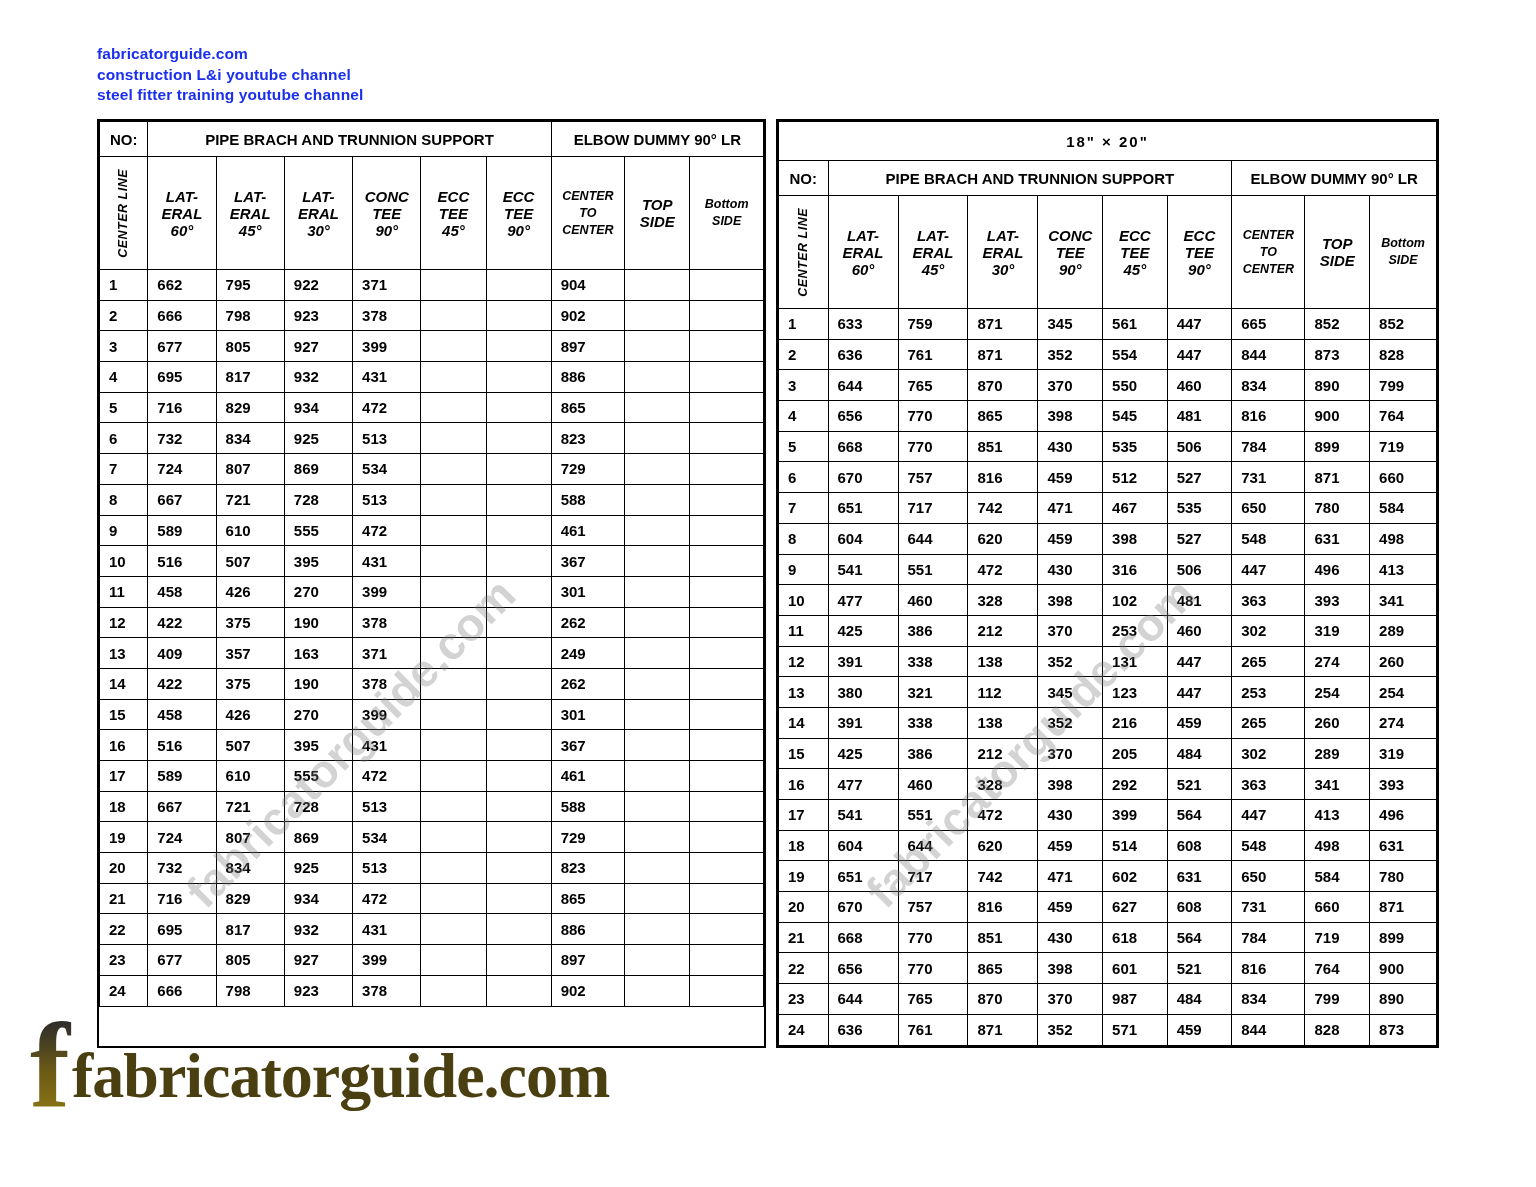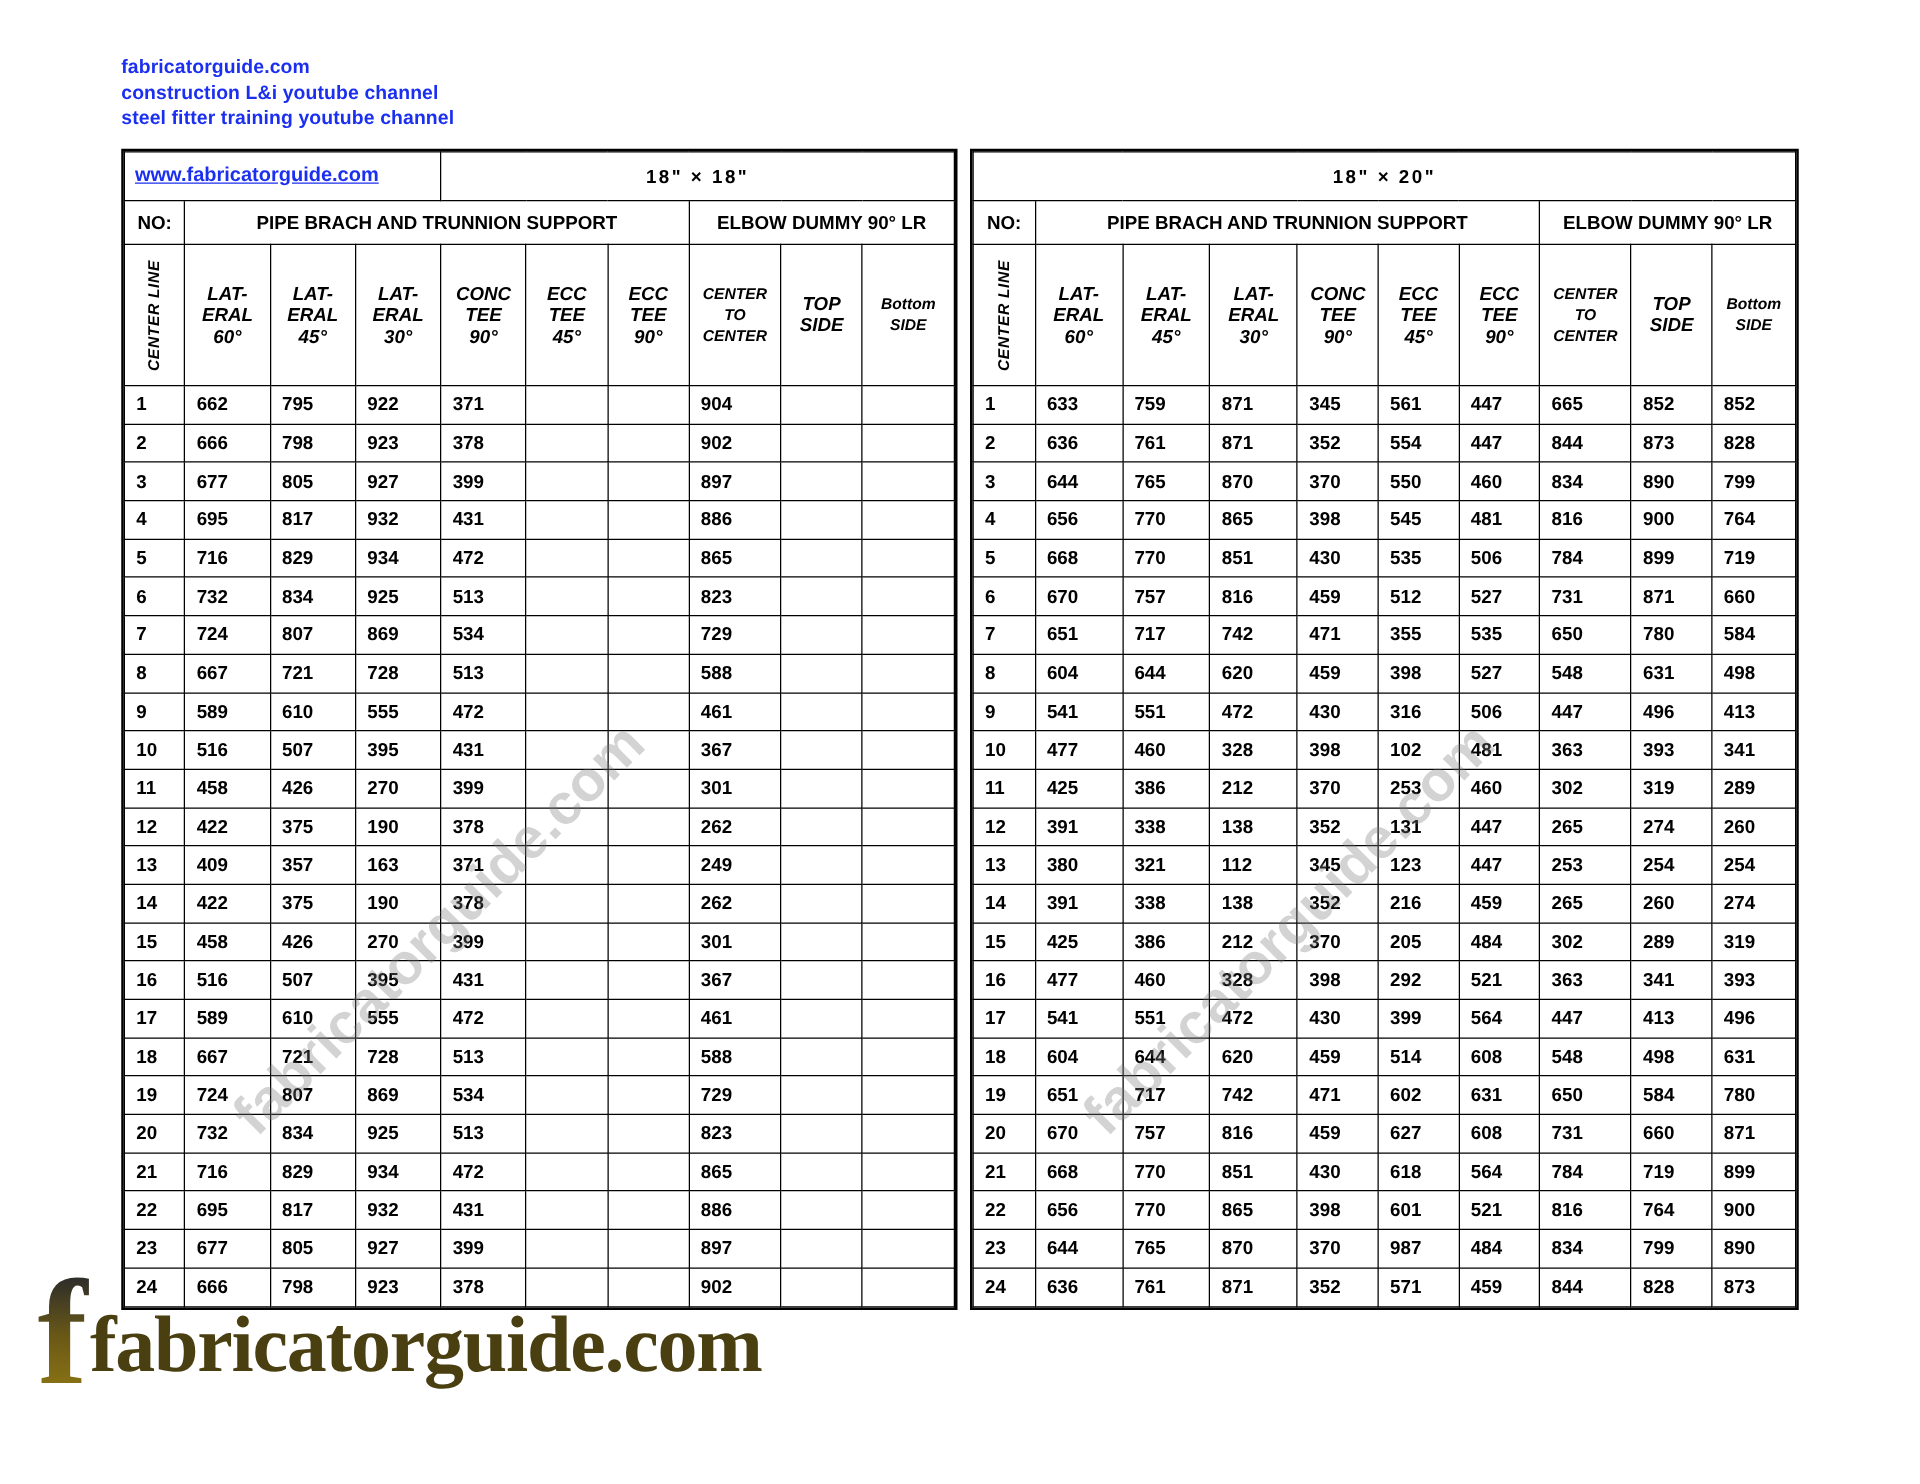--- a/index.html
+++ b/index.html
@@ -182,26 +182,20 @@
           <col style="width: 65px;">
           <col style="width: 65px;">
           <col style="width: 65px;">
           <col style="width: 62px;">
           <col style="width: 62px;">
           <col style="width: 70px;">
           <col style="width: 62px;">
           <col style="width: 70px;">
         </colgroup>
         <tbody>
-          <tr class="title-row">
-            <td colspan="4">
-              <span class="title-link">www.fabricatorguide.com</span>
-            </td>
-            <td colspan="6" class="size-title">18"  ×  18"</td>
-          </tr>
           <tr class="band-row">
             <td>NO:</td>
             <td colspan="6">PIPE BRACH AND TRUNNION SUPPORT</td>
             <td colspan="3">ELBOW DUMMY 90° LR</td>
           </tr>
           <tr class="head-row">
             <td>
               <div class="vertical-head">CENTER LINE</div>
             </td>
             <td>
@@ -681,21 +675,21 @@
             <td class="val">731</td>
             <td class="val">871</td>
             <td class="val">660</td>
           </tr>
           <tr class="data-row">
             <td class="num">7</td>
             <td class="val">651</td>
             <td class="val">717</td>
             <td class="val">742</td>
             <td class="val">471</td>
-            <td class="val">355</td>
+            <td class="val">467</td>
             <td class="val">535</td>
             <td class="val">650</td>
             <td class="val">780</td>
             <td class="val">584</td>
           </tr>
           <tr class="data-row">
             <td class="num">8</td>
             <td class="val">604</td>
             <td class="val">644</td>
             <td class="val">620</td>

